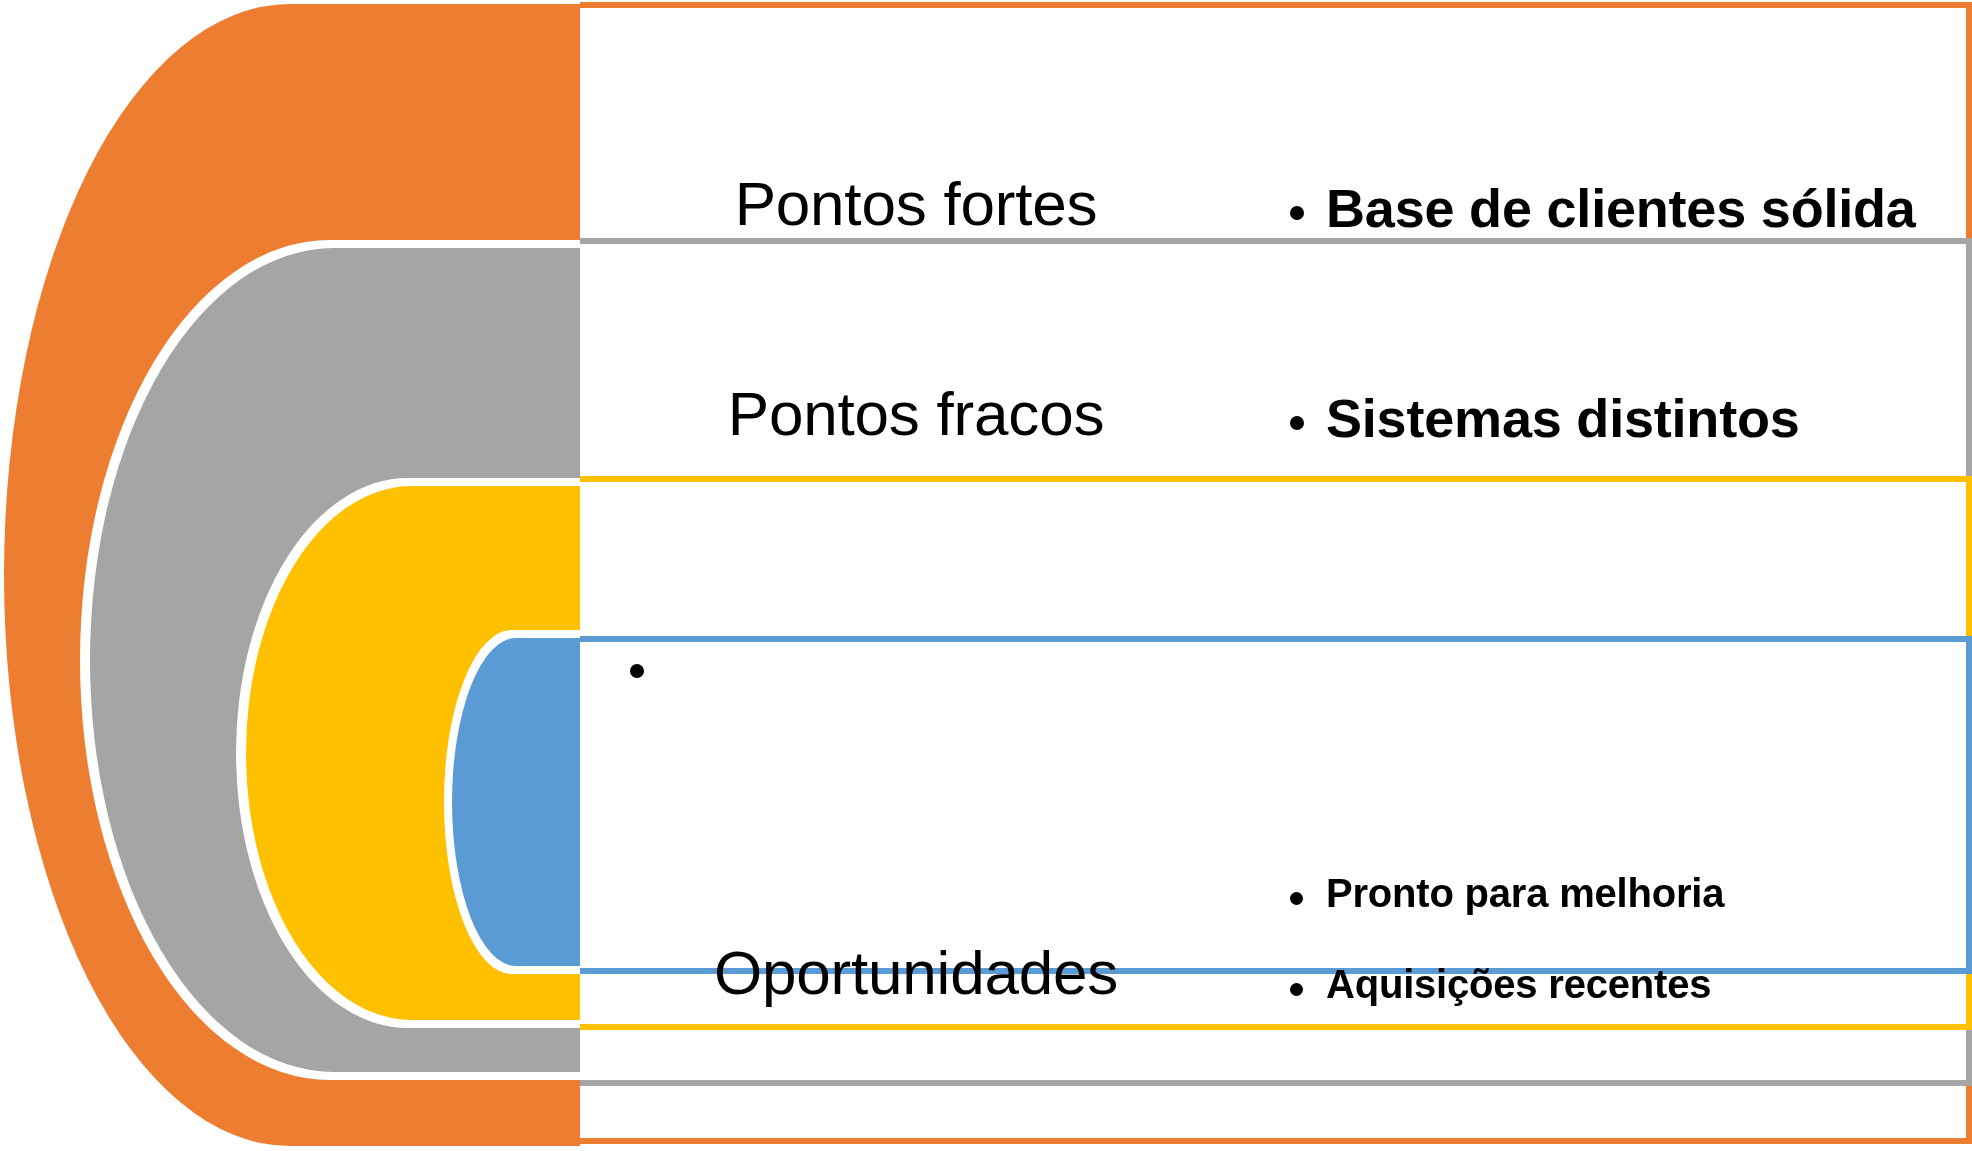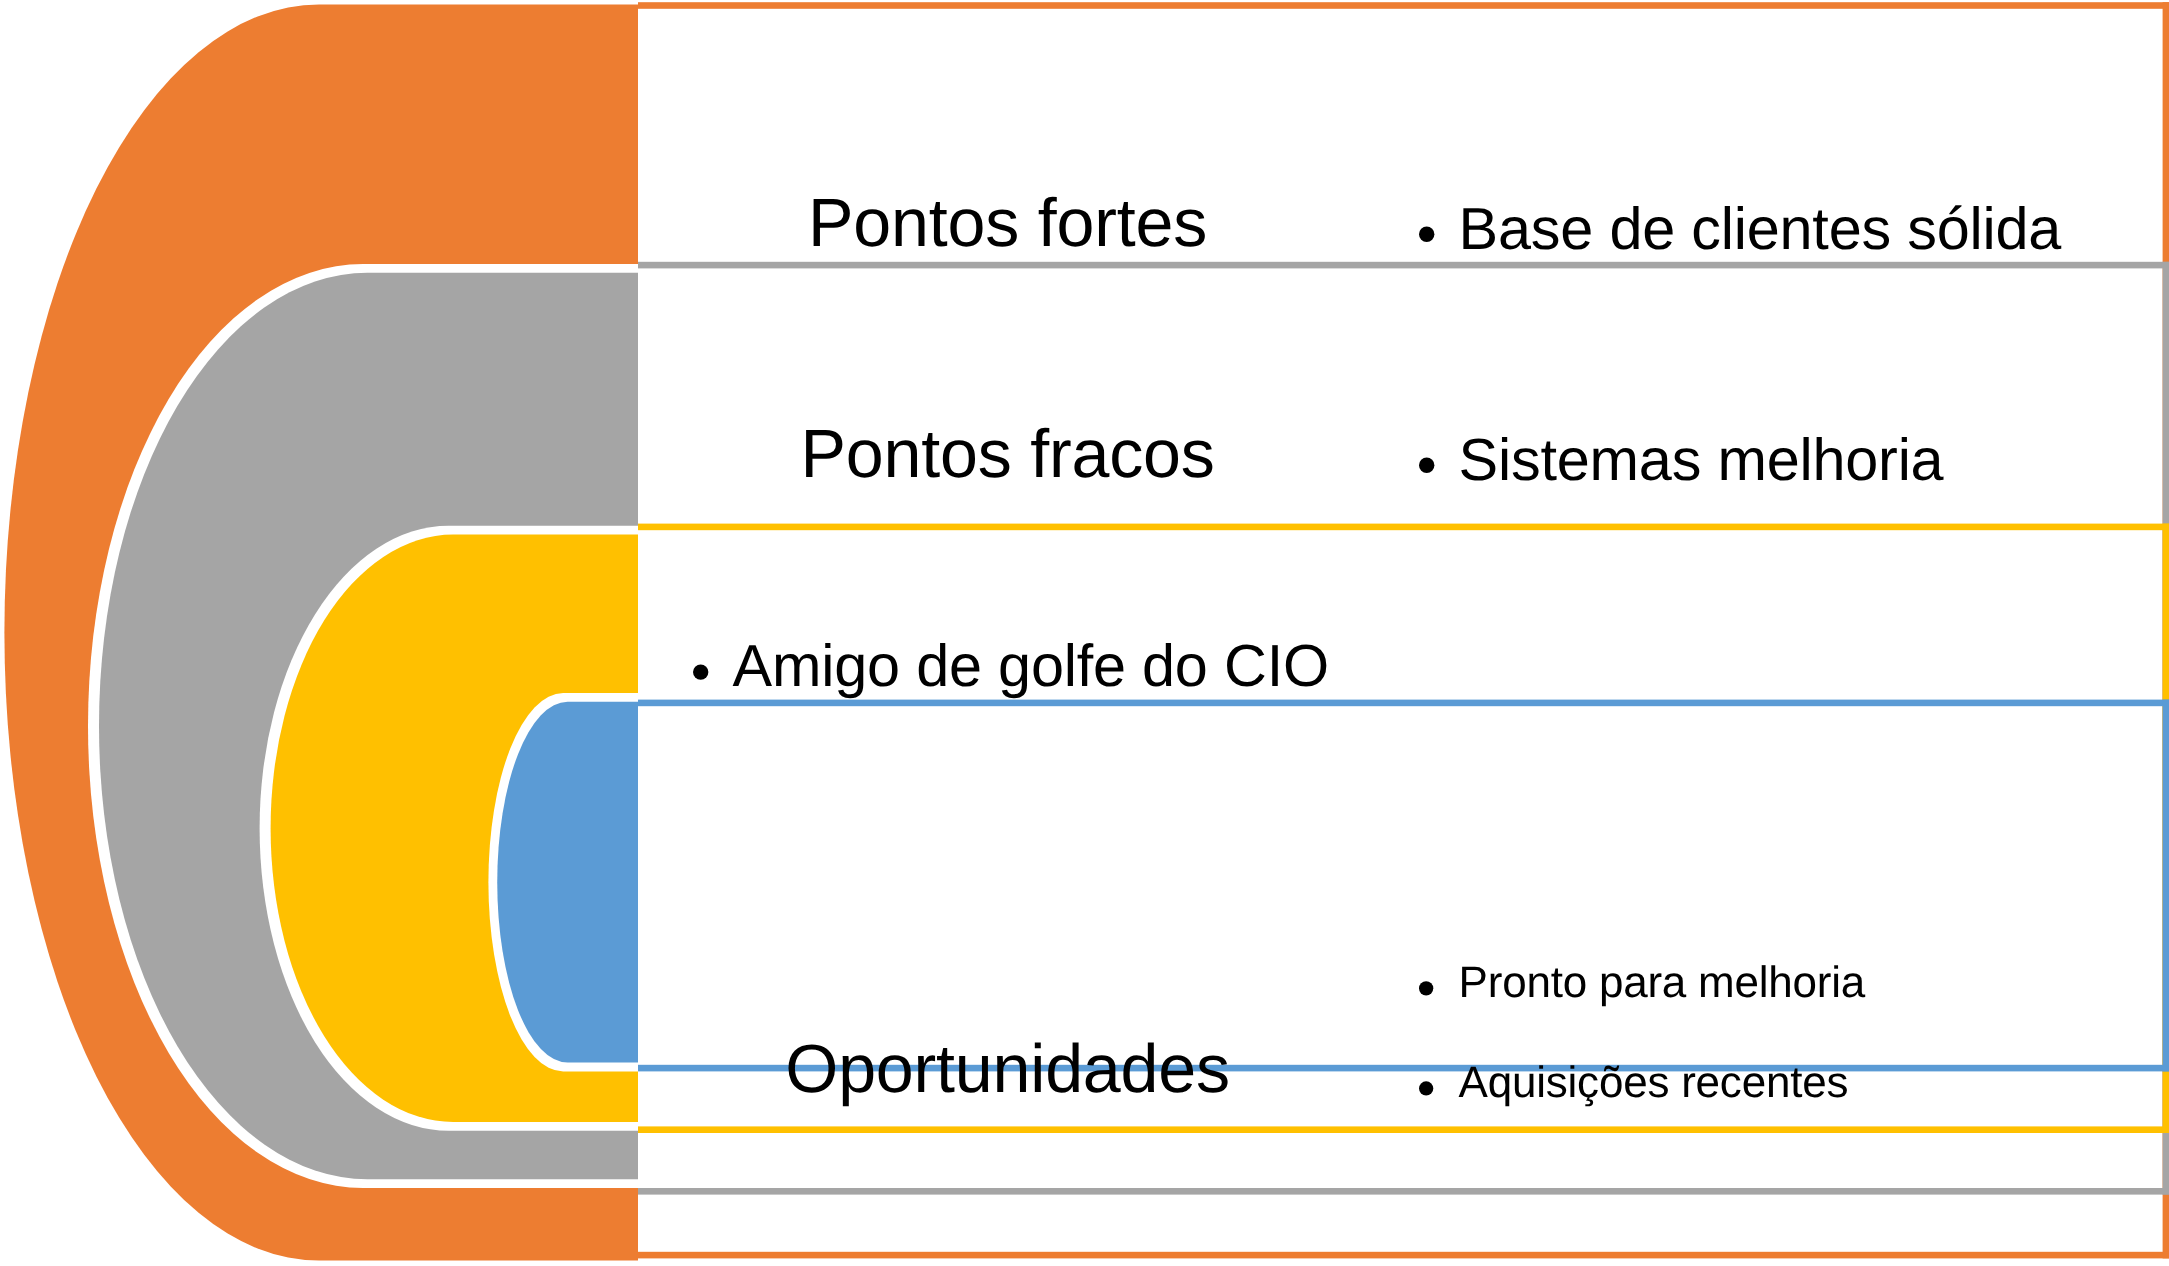--- a/index.html
+++ b/index.html
@@ -54,20 +54,21 @@
     text-align: center;
     font-size: 62px;
     line-height: 1.1;
     color: #000000;
     letter-spacing: -0.2px;
   }
   .row-bullets {
     flex: 1 1 auto;
     padding-left: 40px;
     padding-right: 20px;
+    font-weight: bold;
   }
   .bullet {
     position: relative;
     display: block;
     padding-left: 40px;
     font-size: 54px;
     line-height: 1.12;
     color: #000000;
     letter-spacing: -0.2px;
   }
@@ -123,30 +124,29 @@
         <span>Base de clientes sólida</span>
       </span>
     </div>
   </div>
 
   <div class="row" style="left:586px; top:244px; width:1380px; height:204px;">
     <div class="row-label">Pontos fracos</div>
     <div class="row-bullets">
       <span class="bullet">
         <span class="dot"></span>
-        <span>Sistemas melhoria</span>
+        <span>Sistemas distintos</span>
       </span>
     </div>
   </div>
 
   <div class="row" style="left:586px; top:482px; width:1380px; height:154px;">
     <div class="row-bullets">
       <span class="bullet">
         <span class="dot"></span>
-        <span>Amigo de golfe do CIO</span>
       </span>
     </div>
   </div>
 
   <div class="row" style="left:586px; top:642px; width:1380px; height:326px;margin-top:39px;">
     <div class="row-label">Oportunidades</div>
     <div class="row-bullets">
       <span class="bullet bullet-sm">
         <span class="dot"></span>
         <span>Pronto para melhoria</span>

